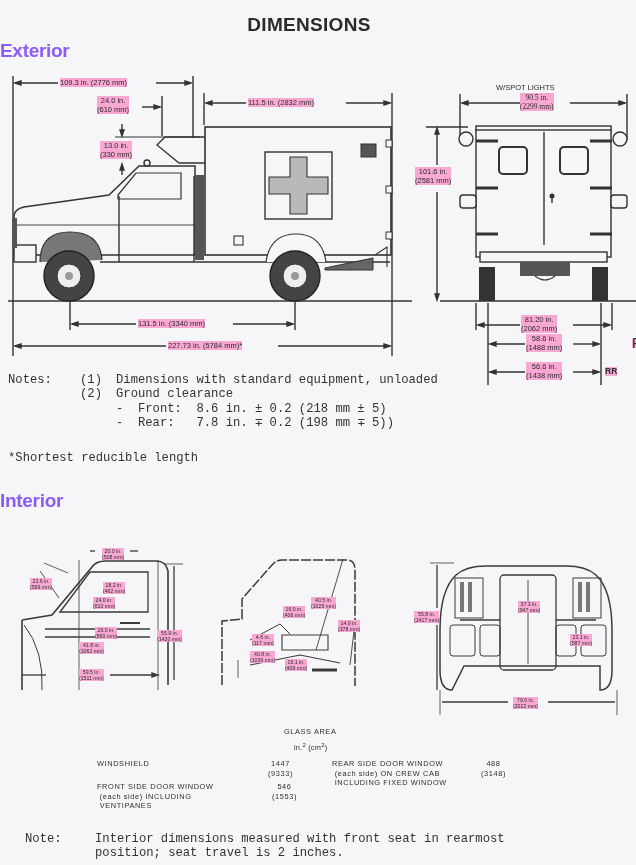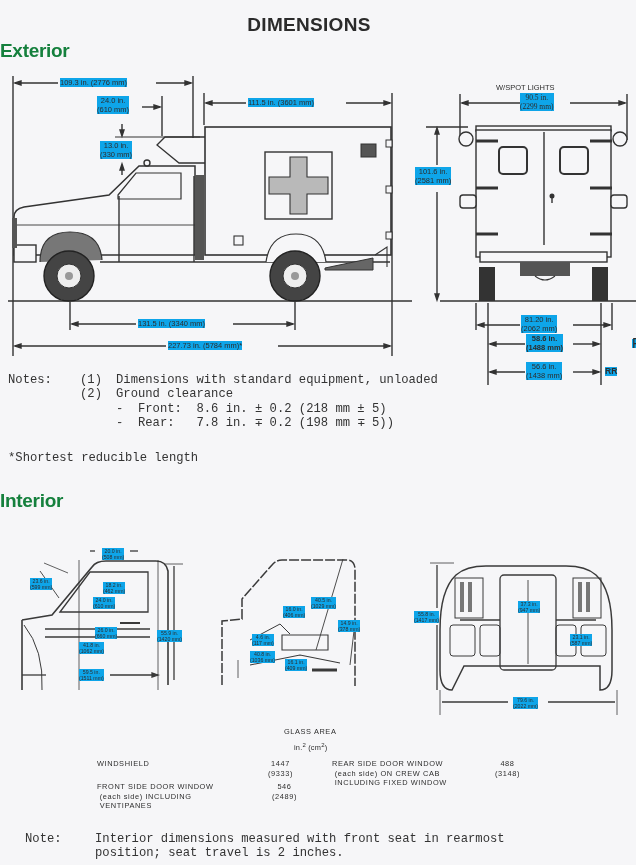--- a/index.html
+++ b/index.html
@@ -1,22 +1,22 @@
 <!DOCTYPE html>
 <html><head>
 <meta charset="utf-8">
 <style>
   html, body { margin:0; padding:0; }
   body { width:636px; height:865px; background:#f6f6f8; position:relative; overflow:hidden; color:#2a2a2a; font-family:"Liberation Sans", sans-serif; }
   .abs { position:absolute; }
   .title { left:0; width:636px; top:14px; text-align:center; font-size:19px; font-weight:bold; letter-spacing:0.3px; color:#2b2b2b; padding-left:0; }
   .title span { position:relative; left:-9px; }
-  .section { font-size:19px; font-weight:bold; color:#15803d; letter-spacing:-0.3px; }
+  .section { font-size:19px; font-weight:bold; color:#8b5cf6; letter-spacing:-0.3px; }
   .mono { font-family:"Liberation Mono", monospace; font-size:12.2px; color:#333; white-space:pre; line-height:13.3px; }
-  .dim { font-family:"Liberation Sans", sans-serif; font-size:7.5px; color:#2d2d2d; text-align:center; line-height:9px; white-space:nowrap; background:#0ea5e9; }
+  .dim { font-family:"Liberation Sans", sans-serif; font-size:7.5px; color:#2d2d2d; text-align:center; line-height:9px; white-space:nowrap; background:#f9a8d4; }
   .dim-sm { font-size:5.2px; line-height:6px; }
   .glass { font-family:"Liberation Sans", sans-serif; font-size:7.4px; color:#2d2d2d; letter-spacing:0.6px; line-height:9.5px; white-space:pre; }
   svg { position:absolute; left:0; top:0; }
 </style>
 </head>
 <body>
 
 <div class="abs title"><span>DIMENSIONS</span></div>
 <div class="abs section" style="left:0;top:40px;">Exterior</div>
 <div class="abs section" style="left:0;top:490px;">Interior</div>
@@ -92,21 +92,21 @@
   <circle cx="295" cy="276" r="25" fill="#444" stroke="#222"></circle>
   <circle cx="295" cy="276" r="12" fill="#eee" stroke="#333" stroke-width="1"></circle>
   <circle cx="295" cy="276" r="4" fill="#999" stroke="none"></circle>
 </svg>
 
 <div class="abs dim" style="left:60px;top:78px;">109.3 in. (2776 mm)</div>
 <div class="abs dim" style="left:97px;top:96px;">
     <div>24.0 in.</div>
     <div>(610 mm)</div>
   </div>
-<div class="abs dim" style="left:248px;top:98px;">111.5 in. (3601 mm)</div>
+<div class="abs dim" style="left:248px;top:98px;">111.5 in. (2832 mm)</div>
 <div class="abs dim" style="left:100px;top:141px;">
     <div>13.0 in.</div>
     <div>(330 mm)</div>
   </div>
 <div class="abs dim" style="left:138px;top:319px;">131.5 in. (3340 mm)</div>
 <div class="abs dim" style="left:168px;top:341px;">227.73 in. (5784 mm)*</div>
 
 <svg width="636" height="865" stroke="#333" fill="none" stroke-width="1.4">
   <line x1="440" y1="301" x2="636" y2="301" stroke-width="1.6"></line>
 
@@ -171,21 +171,21 @@
     <div>(2299 mm)</div>
   </div>
 <div class="abs dim" style="left:415px;top:167px;">
     <div>101.6 in.</div>
     <div>(2581 mm)</div>
   </div>
 <div class="abs dim" style="left:521px;top:315px;">
     <div>81.20 in.</div>
     <div>(2062 mm)</div>
   </div>
-<div class="abs dim" style="left:526px;top:334px;font-weight:bold;">
+<div class="abs dim" style="left:526px;top:334px;">
     <div>58.6 in.</div>
     <div>(1488 mm)</div>
   </div>
 <div class="abs dim" style="left:632px;top:339px;font-size:14px;">FRT</div>
 <div class="abs dim" style="left:526px;top:362px;">
     <div>56.6 in.</div>
     <div>(1438 mm)</div>
   </div>
 <div class="abs dim" style="left:605px;top:367px;font-size:8.5px;font-weight:bold;">RR</div>
 
@@ -334,22 +334,22 @@
 
 <div class="abs glass" style="left:284px;top:727px;">GLASS AREA</div>
 <div class="abs glass" style="left:294px;top:741px;letter-spacing:0.2px;"><span>in.</span><sup style="font-size:6px;">2</sup><span> (cm</span><sup style="font-size:6px;">2</sup><span>)</span></div>
 
 <div class="abs glass" style="left:97px;top:759px;">WINDSHIELD</div>
 <div class="abs glass" style="left:268px;top:759px;text-align:center;"><div>1447</div><div>(9333)</div></div>
 
 <div class="abs glass" style="left:97px;top:782px;">FRONT SIDE DOOR WINDOW
  (each side) INCLUDING
  VENTIPANES</div>
-<div class="abs glass" style="left:272px;top:782px;text-align:center;"><div>546</div><div>(2489)</div></div>
+<div class="abs glass" style="left:272px;top:782px;text-align:center;"><div>546</div><div>(1553)</div></div>
 
 <div class="abs glass" style="left:332px;top:759px;">REAR SIDE DOOR WINDOW
  (each side) ON CREW CAB
  INCLUDING FIXED WINDOW</div>
-<div class="abs glass" style="left:495px;top:759px;text-align:center;"><div>488</div><div>(3148)</div></div>
+<div class="abs glass" style="left:481px;top:759px;text-align:center;"><div>488</div><div>(3148)</div></div>
 
 <div class="abs mono" style="left:25px;top:833px;">Note:</div>
 <div class="abs mono" style="left:95px;top:833px;">Interior dimensions measured with front seat in rearmost</div>
 <div class="abs mono" style="left:95px;top:847px;">position; seat travel is 2 inches.</div>
 
 </body></html>

